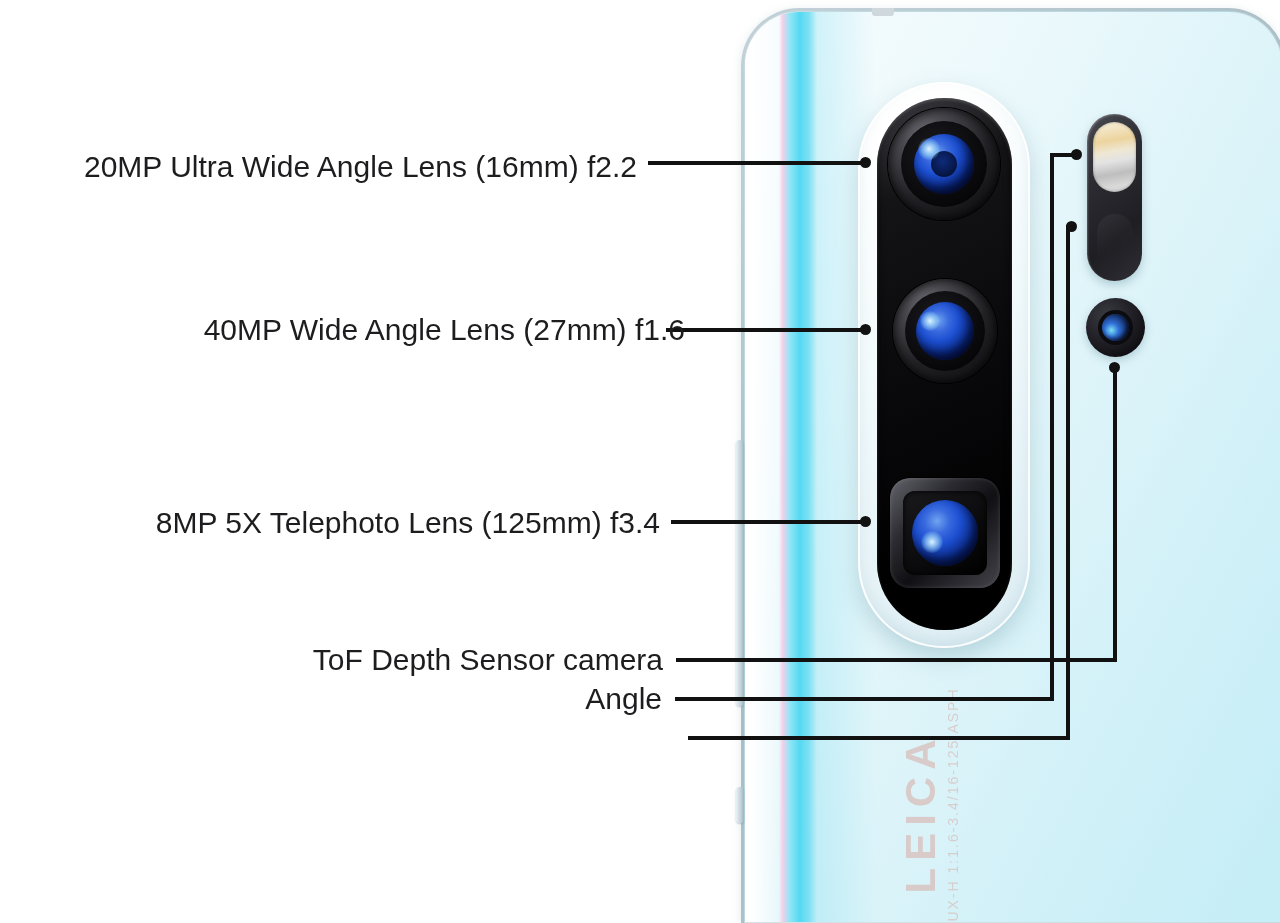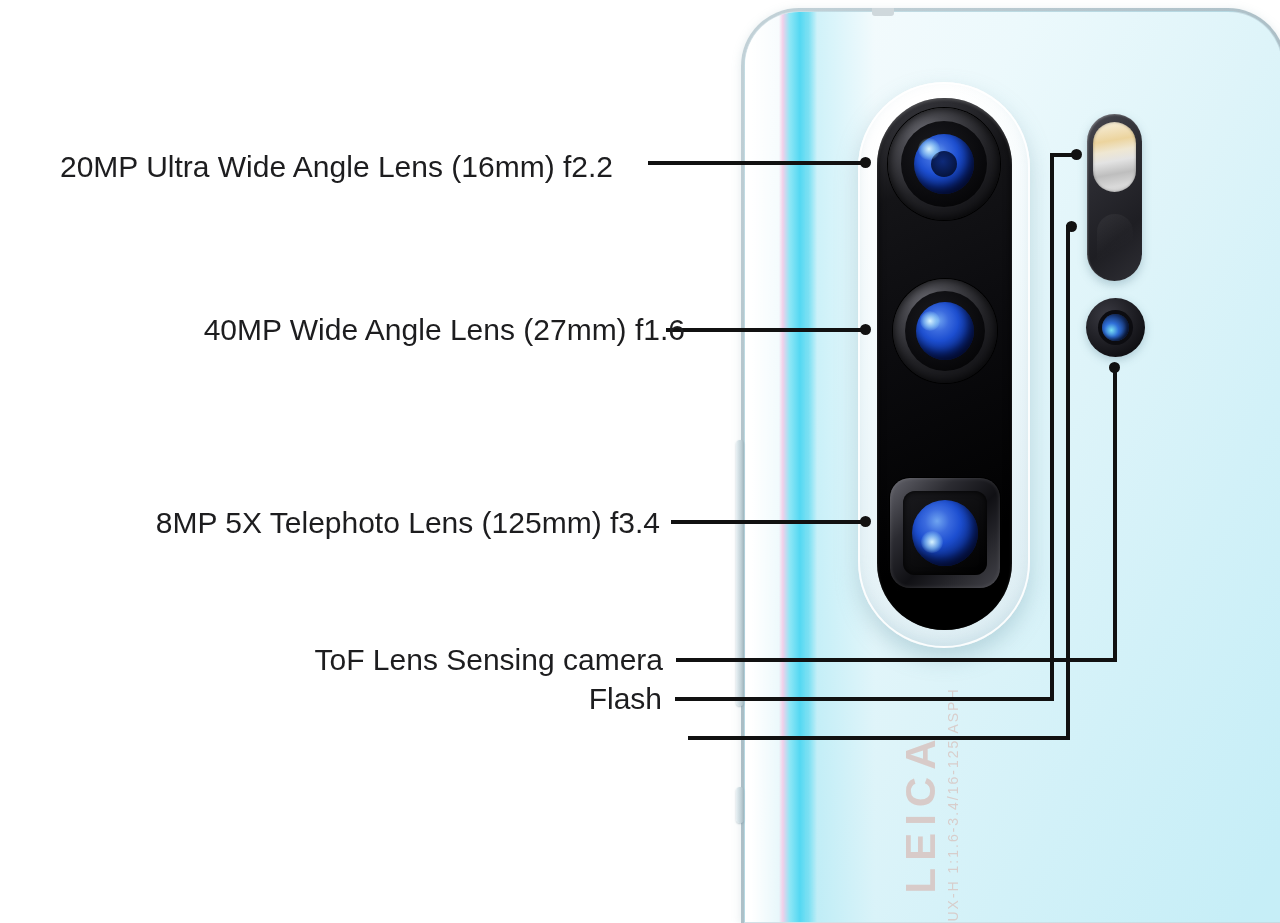--- a/index.html
+++ b/index.html
@@ -134,25 +134,25 @@
 
   <div class="flash-pill">
     <div class="flash-window"></div>
     <div style="position:absolute;left:10px;top:100px;width:36px;height:60px;border-radius:18px;
                 background:linear-gradient(150deg,rgba(255,255,255,.06),rgba(255,255,255,0) 60%);"></div>
   </div>
   <div class="tof">
     <div class="tof-iris"></div>
   </div>
 
-  <div class="callout-label" style="top:148px;right:667px;">20MP Ultra Wide Angle Lens (16mm) f2.2</div>
+  <div class="callout-label" style="top:148px;right:643px;">20MP Ultra Wide Angle Lens (16mm) f2.2</div>
   <div class="callout-label" style="top:311px;right:595px;">40MP Wide Angle Lens (27mm) f1.6</div>
   <div class="callout-label" style="top:504px;right:620px;">8MP 5X Telephoto Lens (125mm) f3.4</div>
-  <div class="callout-label" style="top:641px;right:617px;">ToF Lens Sensing camera</div>
-  <div class="callout-label" style="top:680px;right:618px;">Flash</div>
+  <div class="callout-label" style="top:641px;right:617px;">ToF Depth Sensor camera</div>
+  <div class="callout-label" style="top:680px;right:618px;">Angle</div>
 
   <div class="hline" style="left:648px;top:161px;width:218px;"></div>
   <div class="dot" style="left:860px;top:157px;"></div>
 
   <div class="hline" style="left:666px;top:328px;width:200px;"></div>
   <div class="dot" style="left:860px;top:324px;"></div>
 
   <div class="hline" style="left:671px;top:520px;width:195px;"></div>
   <div class="dot" style="left:860px;top:516px;"></div>
 

